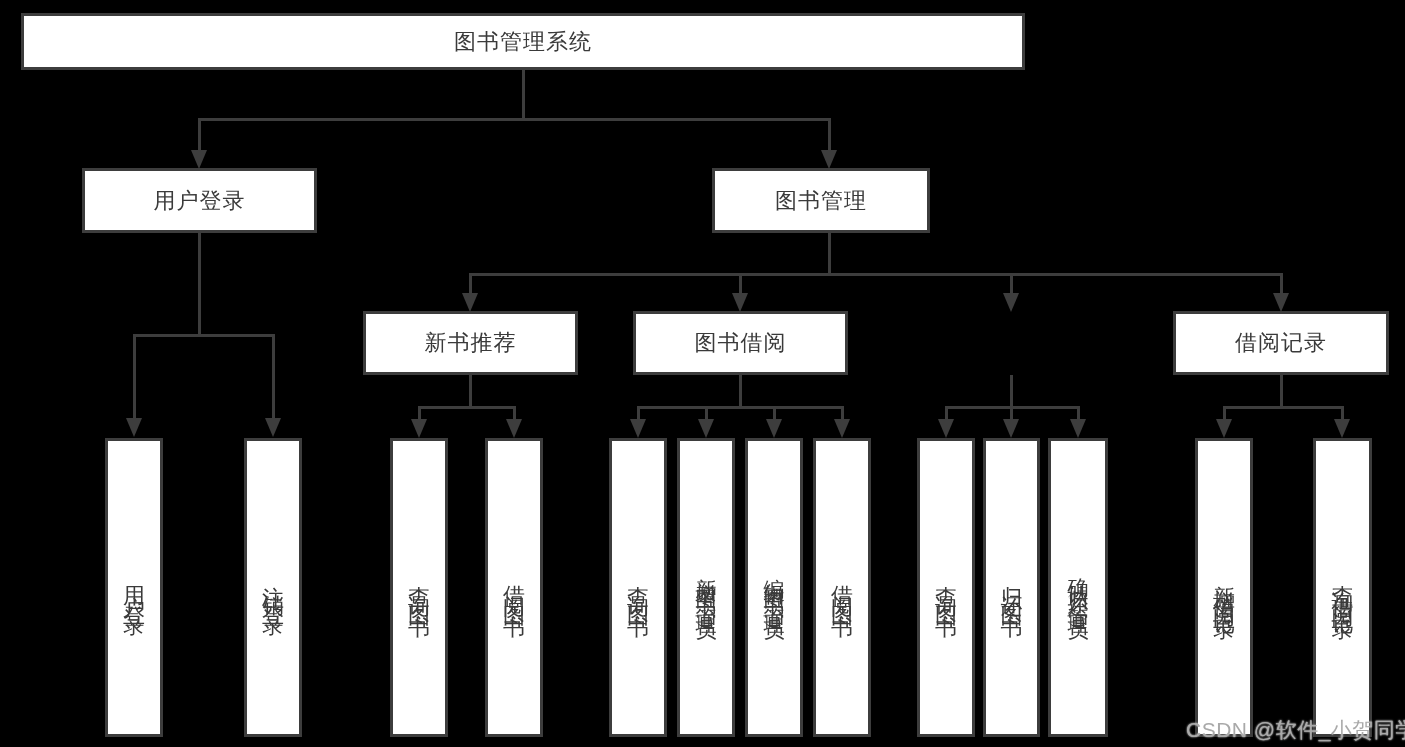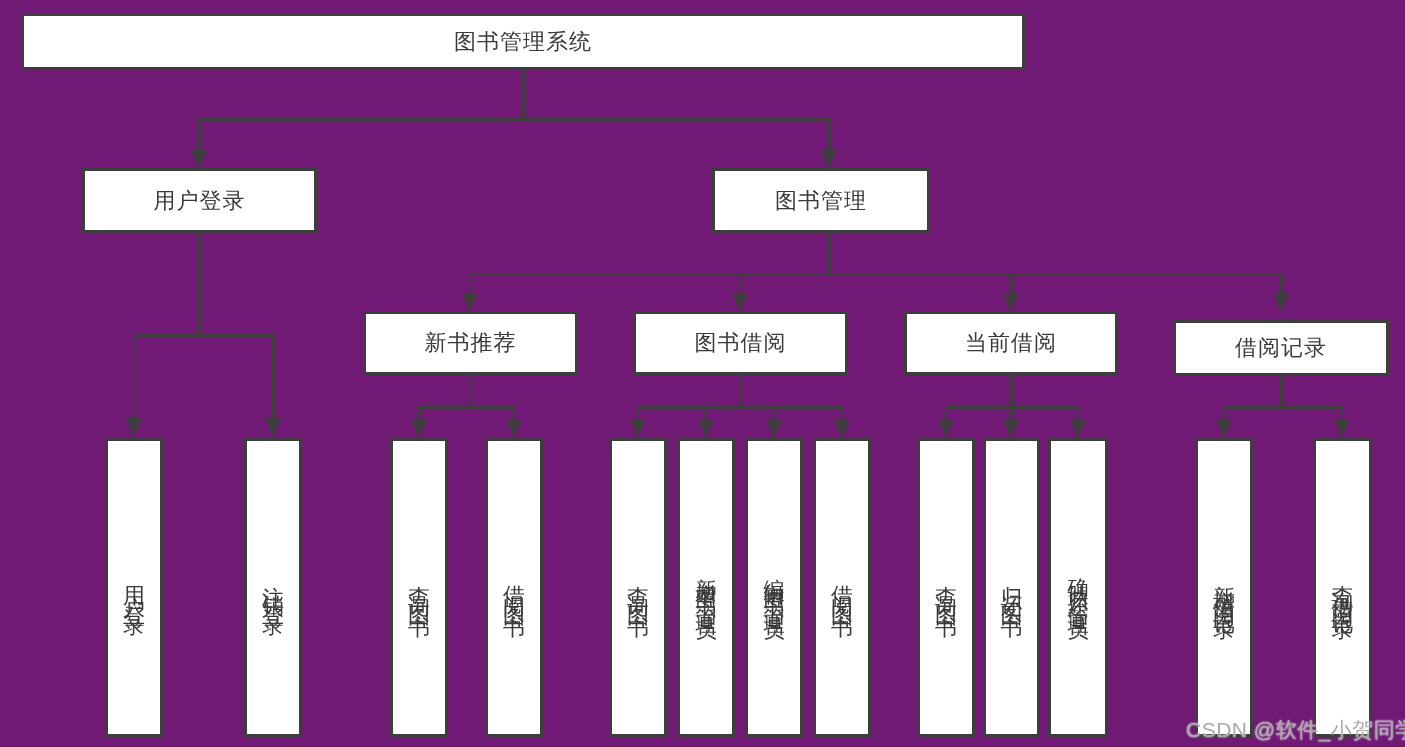--- a/index.html
+++ b/index.html
@@ -1,19 +1,19 @@
 <!DOCTYPE html>
 <html><head>
 <meta charset="utf-8">
 <style>
   html,body{margin:0;padding:0;background:#ffffff;}
   #stage{
     position:relative;
     width:1405px;height:747px;
-    background:#701a75;
+    background:#000000;
     font-family:"Liberation Sans", sans-serif;
     overflow:hidden;
   }
   .box{
     position:absolute;
     box-sizing:border-box;
     border:3px solid #3d3d3d;
     background:#ffffff;
     color:#3a3a3a;
     display:flex;
@@ -82,22 +82,21 @@
   <div class="arrow" style="left:462px;top:293px"></div>
   <div class="vline" style="left:739px;top:273px;height:20px"></div>
   <div class="arrow" style="left:732px;top:293px"></div>
   <div class="vline" style="left:1010px;top:273px;height:20px"></div>
   <div class="arrow" style="left:1003px;top:293px"></div>
   <div class="vline" style="left:1280px;top:273px;height:20px"></div>
   <div class="arrow" style="left:1273px;top:293px"></div>
 
   <div class="box" style="left:363px;top:311px;width:215px;height:64px">新书推荐</div>
   <div class="box" style="left:633px;top:311px;width:215px;height:64px">图书借阅</div>
-  <div class="box" style="left:904px;top:311px;width:214px;height:64px">当前借阅</div>
-  <div class="box" style="left:1173px;top:320px;width:216px;height:56px">借阅记录</div>
+  <div class="box" style="left:1173px;top:311px;width:216px;height:64px">借阅记录</div>
 
   <div class="vline" style="left:469px;top:375px;height:32px"></div>
   <div class="hline" style="left:418px;top:406px;width:98px"></div>
   <div class="vline" style="left:418px;top:406px;height:14px"></div>
   <div class="arrow" style="left:411px;top:419px"></div>
   <div class="vline" style="left:513px;top:406px;height:14px"></div>
   <div class="arrow" style="left:506px;top:419px"></div>
 
   <div class="vline" style="left:739px;top:375px;height:32px"></div>
   <div class="hline" style="left:637px;top:406px;width:207px"></div>

